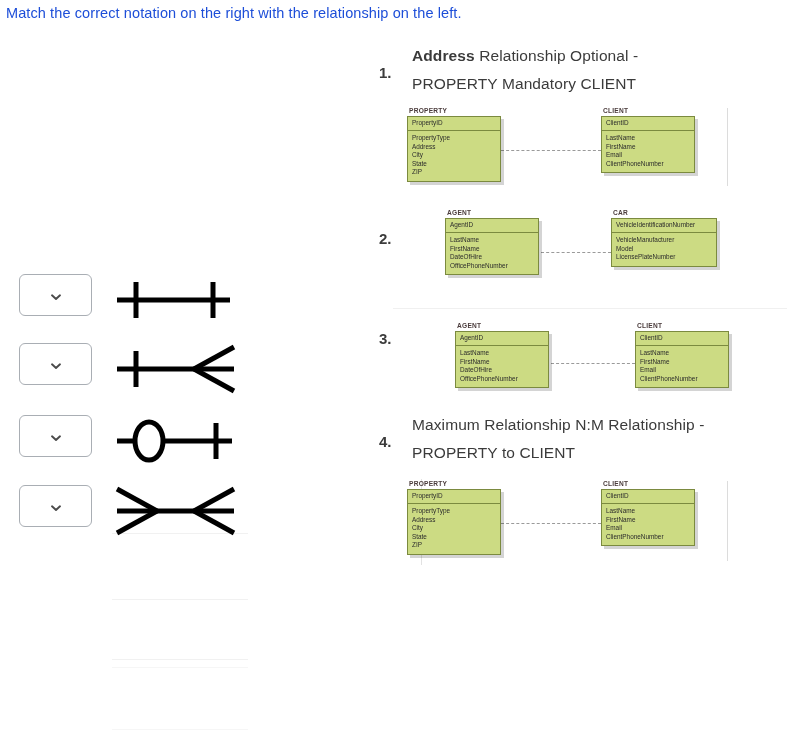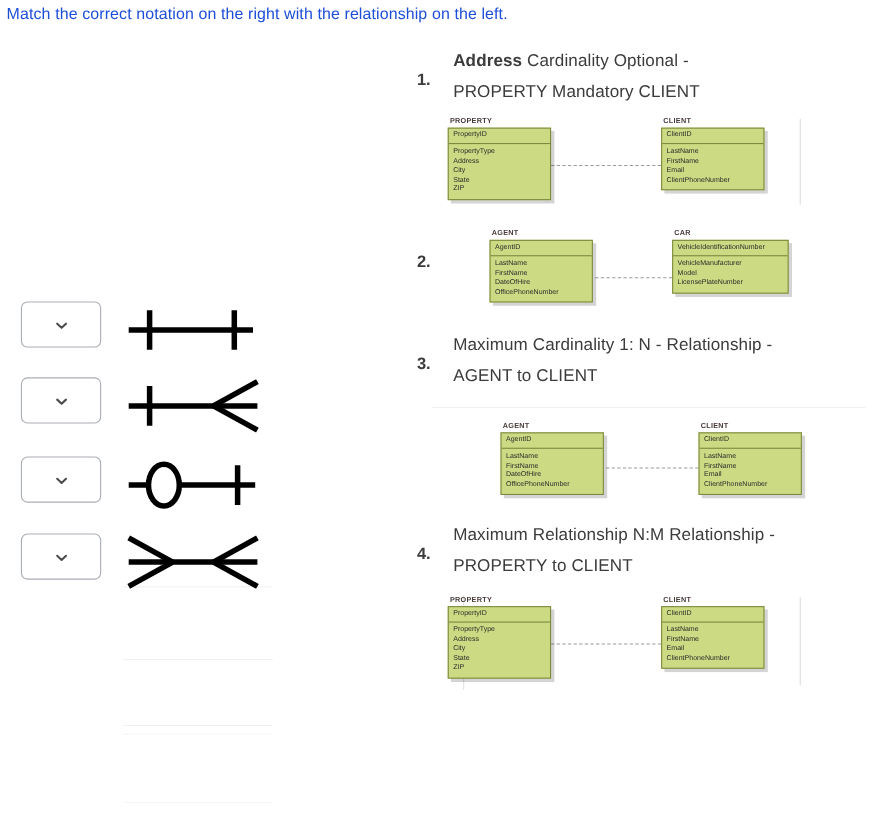--- a/index.html
+++ b/index.html
@@ -255,21 +255,21 @@
       </svg>
     </div>
   </div>
 </div>
 
 <div class="questions">
 
   <div class="q-block" style="margin-bottom:6px;">
     <div class="q-num" style="top:22px;">1.</div>
     <div class="q-text">
-      <b>Address</b><span> Cardinality Optional - PROPERTY Mandatory CLIENT</span>
+      <b>Address</b><span> Relationship Optional - PROPERTY Mandatory CLIENT</span>
     </div>
     <div class="erd" style="height:86px;margin-top:8px;">
       <div class="border-line" style="left:330px;top:2px;height:78px;"></div>
       <div class="rel-line" style="left:104px;top:44px;width:100px;"></div>
       <div class="entity" style="left:10px;top:10px;">
         <div class="entity-title">PROPERTY</div>
         <div class="pk-row">PropertyID</div>
         <div class="attr-rows">
           <div>PropertyType</div>
           <div>Address</div>
@@ -312,23 +312,20 @@
           <div>VehicleManufacturer</div>
           <div>Model</div>
           <div>LicensePlateNumber</div>
         </div>
       </div>
     </div>
   </div>
 
   <div class="q-block" style="margin-bottom:6px;">
     <div class="q-num" style="top:22px;">3.</div>
-    <div class="q-text">
-      <b></b><span>Maximum Cardinality 1: N - Relationship - AGENT to CLIENT</span>
-    </div>
     <div class="q-rule" style="margin-top:14px;"></div>
     <div class="erd" style="height:84px;margin-top:12px;">
       <div class="rel-line" style="left:154px;top:42px;width:84px;"></div>
       <div class="entity" style="left:58px;top:10px;">
         <div class="entity-title">AGENT</div>
         <div class="pk-row">AgentID</div>
         <div class="attr-rows">
           <div>LastName</div>
           <div>FirstName</div>
           <div>DateOfHire</div>

